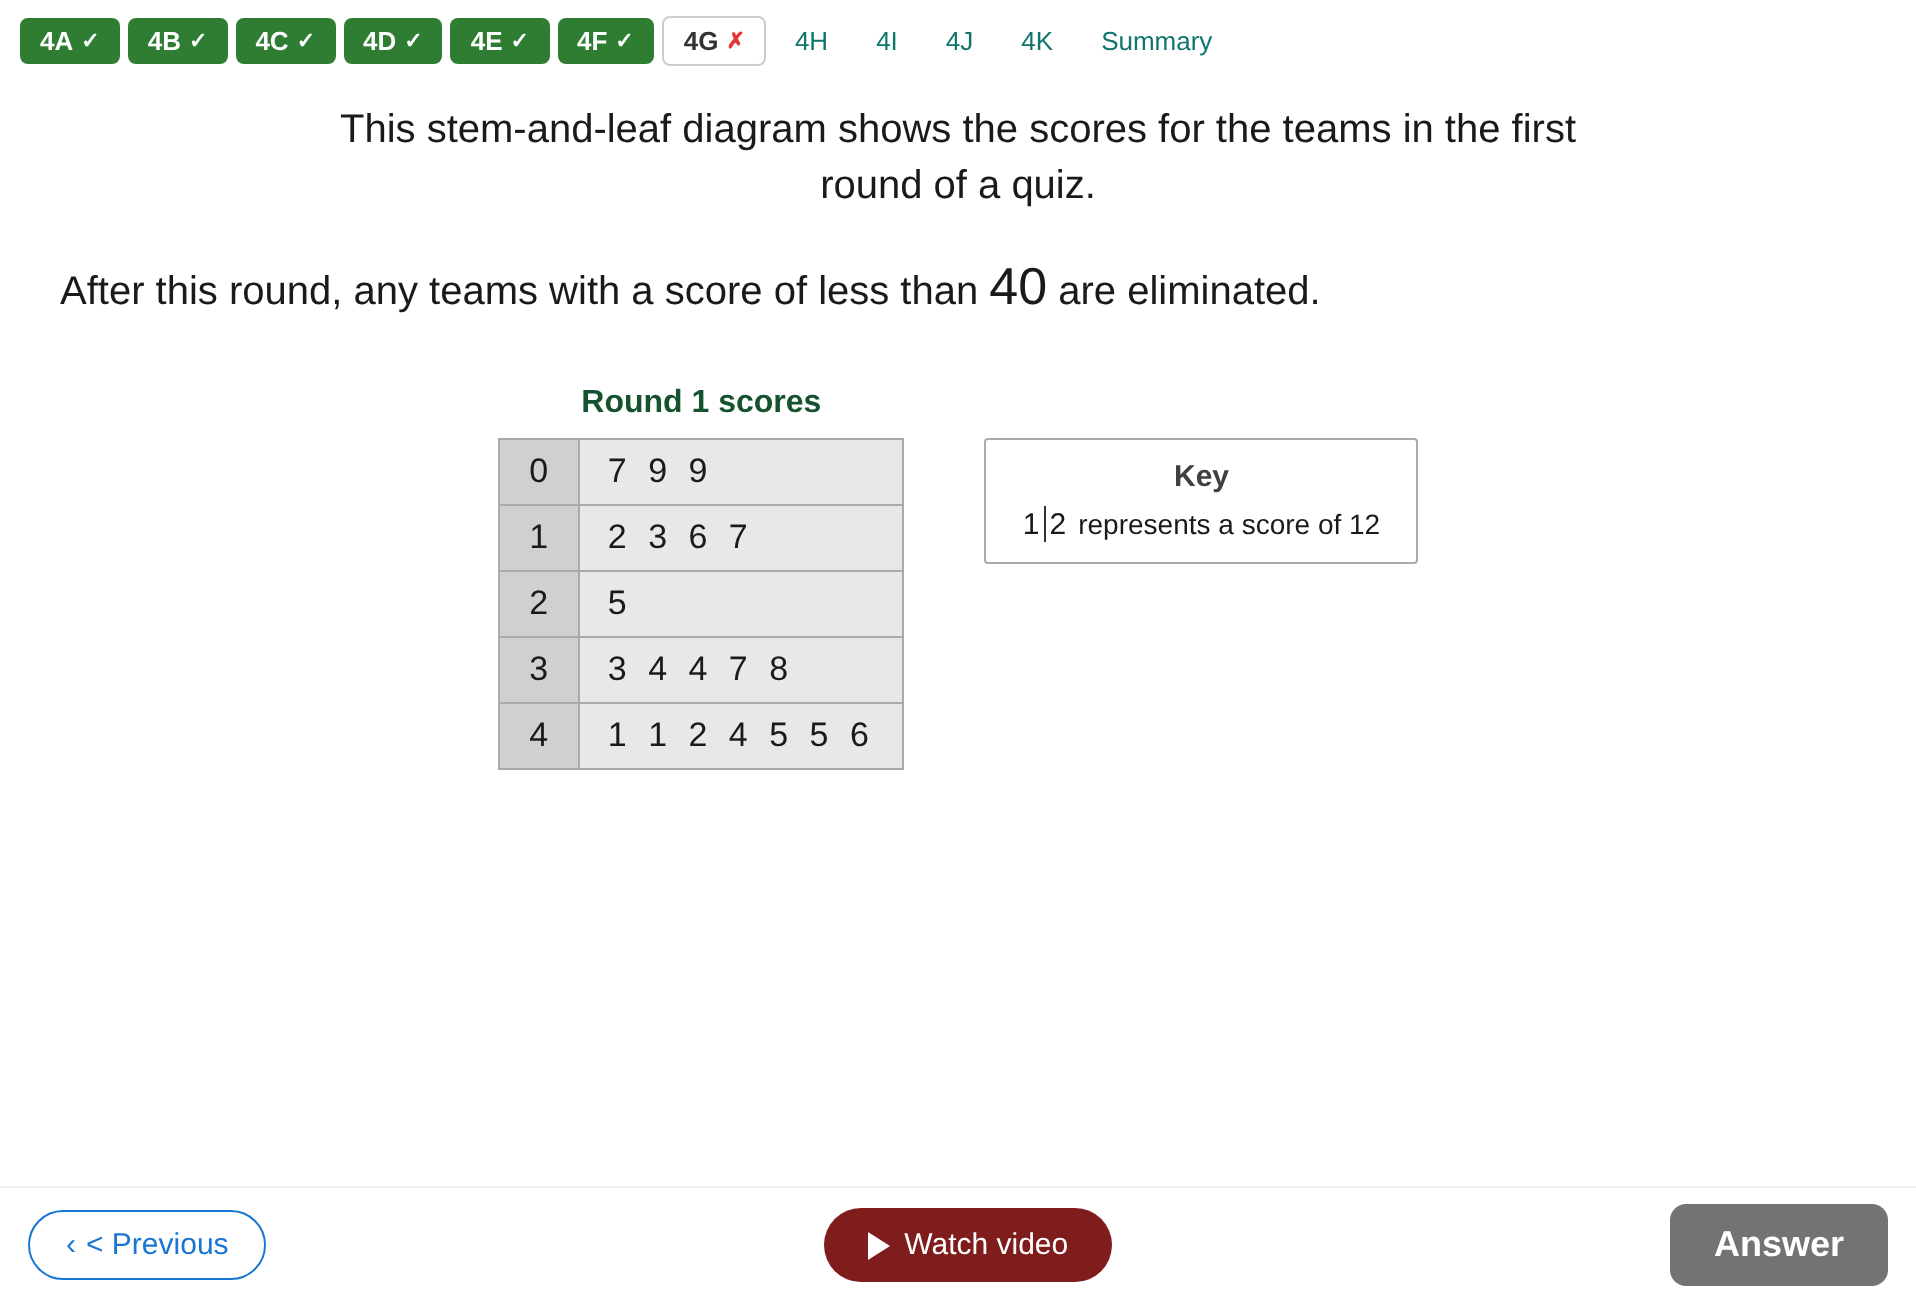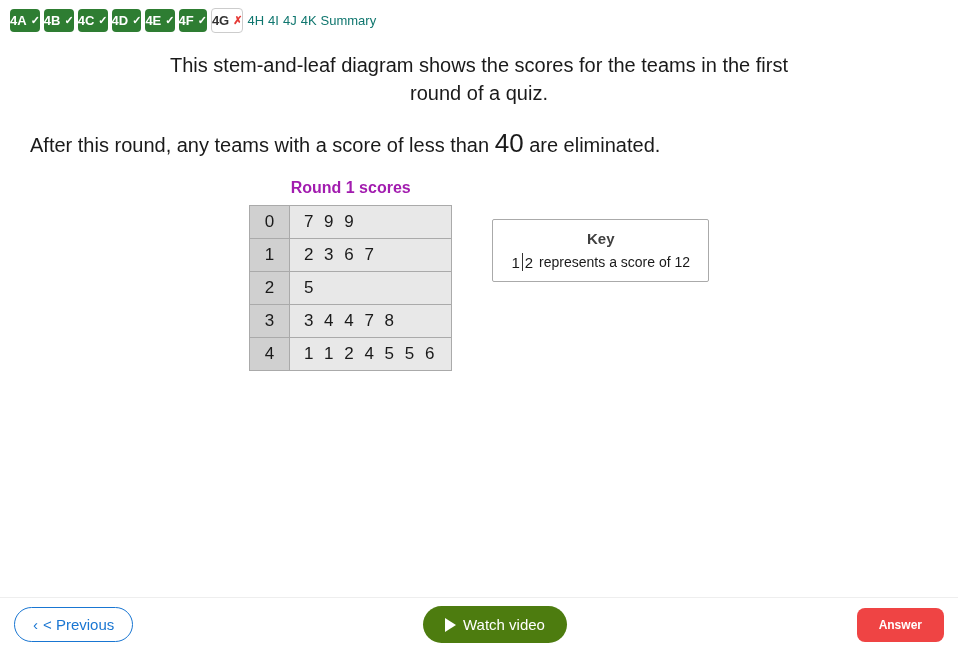--- a/index.html
+++ b/index.html
@@ -14,21 +14,21 @@
 
     
     .top-nav {
       display: flex;
       align-items: center;
       padding: 8px 10px 0 10px;
       gap: 4px;
       background: #fff;
     }
     .tab {
-      padding: 4px 0;
+      padding: 4px 10px;
       border-radius: 4px;
       font-size: 13px;
       font-weight: 600;
       cursor: pointer;
       display: flex;
       align-items: center;
       gap: 4px;
     }
     .tab-green {
       background: #2e7d32;
@@ -93,21 +93,22 @@
     .diagram-container {
       display: flex;
       flex-direction: column;
       align-items: center;
     }
 
     .diagram-title {
       font-size: 16px;
       font-weight: 600;
       margin-bottom: 8px;
-      color: #a21caf;
+      color: #14532d;
+      margin-top: 14px;
     }
 
     .stem-table {
       border-collapse: collapse;
       min-width: 200px;
     }
 
     .stem-table td {
       border: 1.5px solid #aaa;
       font-size: 17px;
@@ -195,39 +196,39 @@
       border-radius: 20px;
       padding: 8px 18px;
       font-size: 15px;
       cursor: pointer;
       display: flex;
       align-items: center;
       gap: 5px;
     }
 
     .watch-video-btn {
-      background: #4d7c0f;
+      background: #7f1d1d;
       color: #fff;
       border: none;
       border-radius: 20px;
       padding: 10px 22px;
       font-size: 15px;
       cursor: pointer;
       display: flex;
       align-items: center;
       gap: 7px;
     }
 
     .answer-btn {
-      background: #ef4444;
+      background: #737373;
       color: #fff;
       border: none;
       border-radius: 8px;
       padding: 10px 22px;
-      font-size: 12px;
+      font-size: 18px;
       font-weight: 600;
       cursor: pointer;
     }
 
     .play-icon {
       display: inline-block;
       width: 0;
       height: 0;
       border-top: 7px solid transparent;
       border-bottom: 7px solid transparent;

